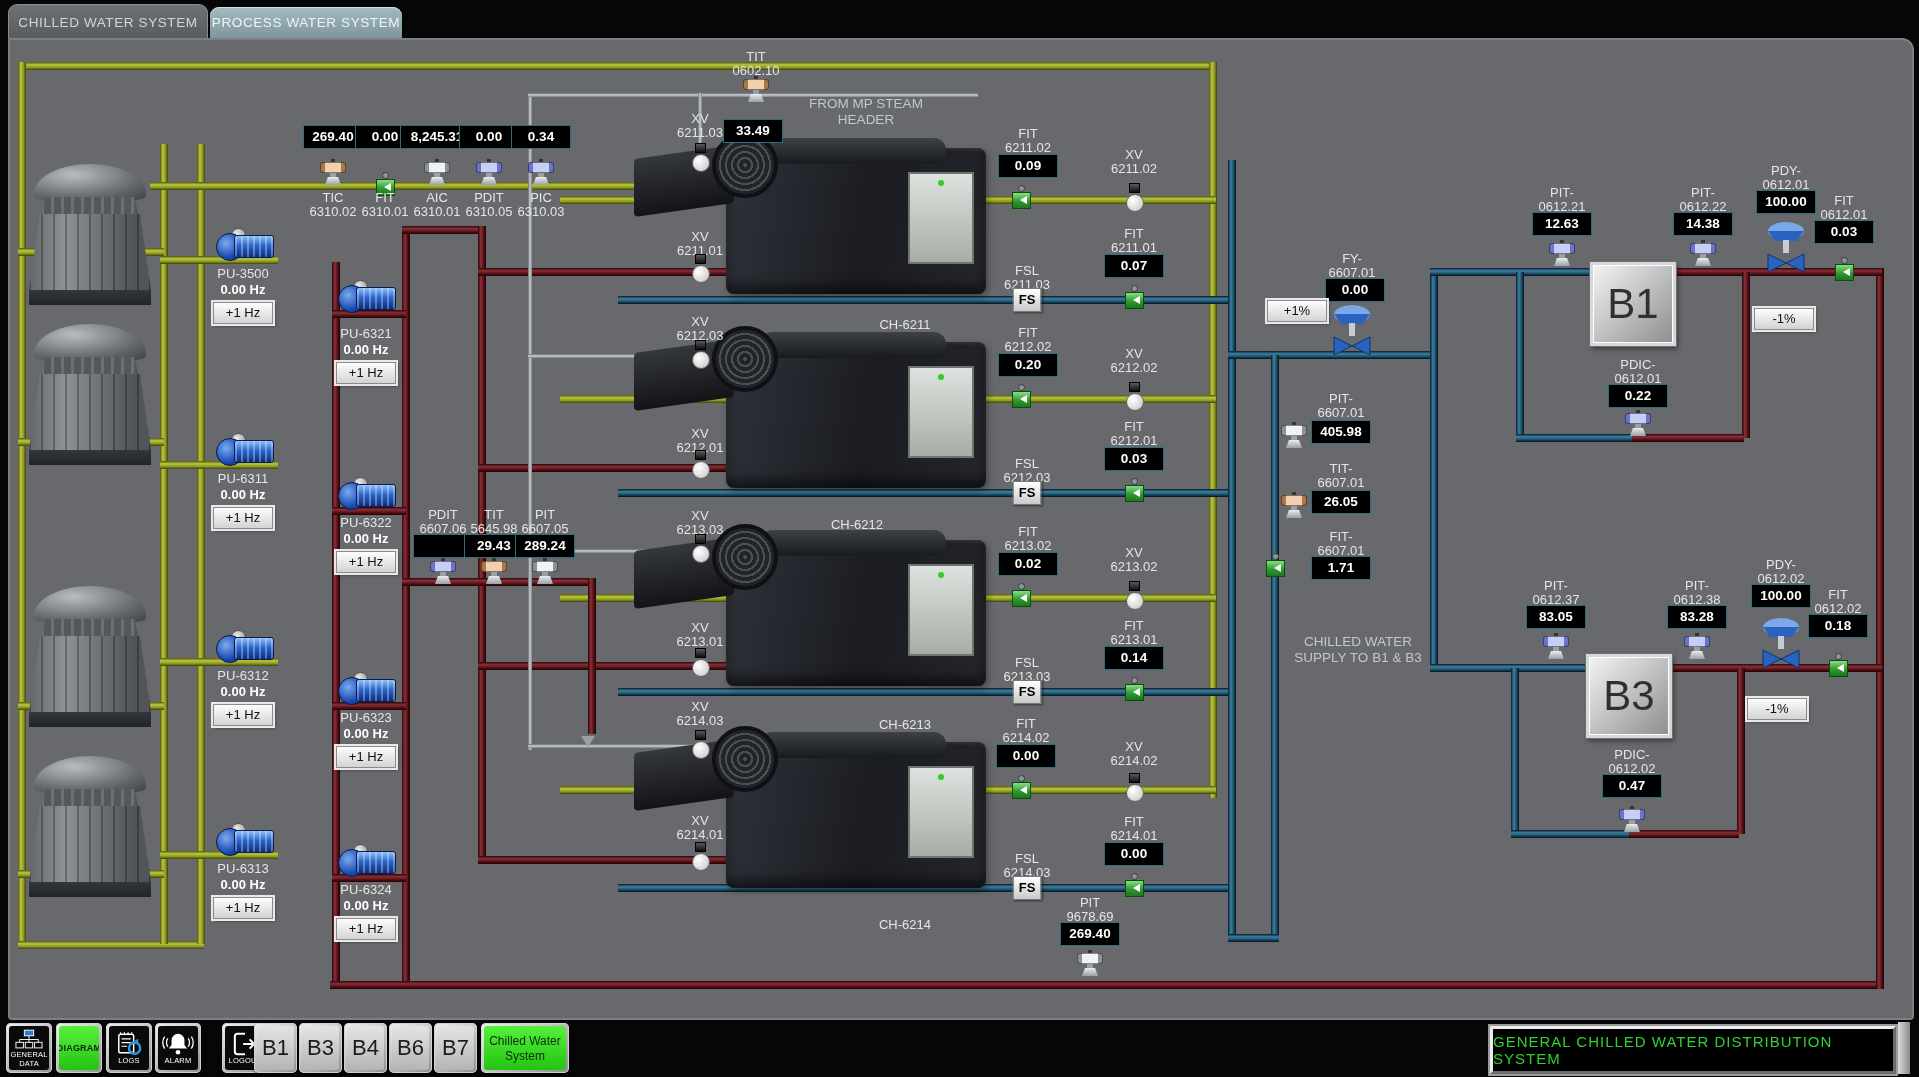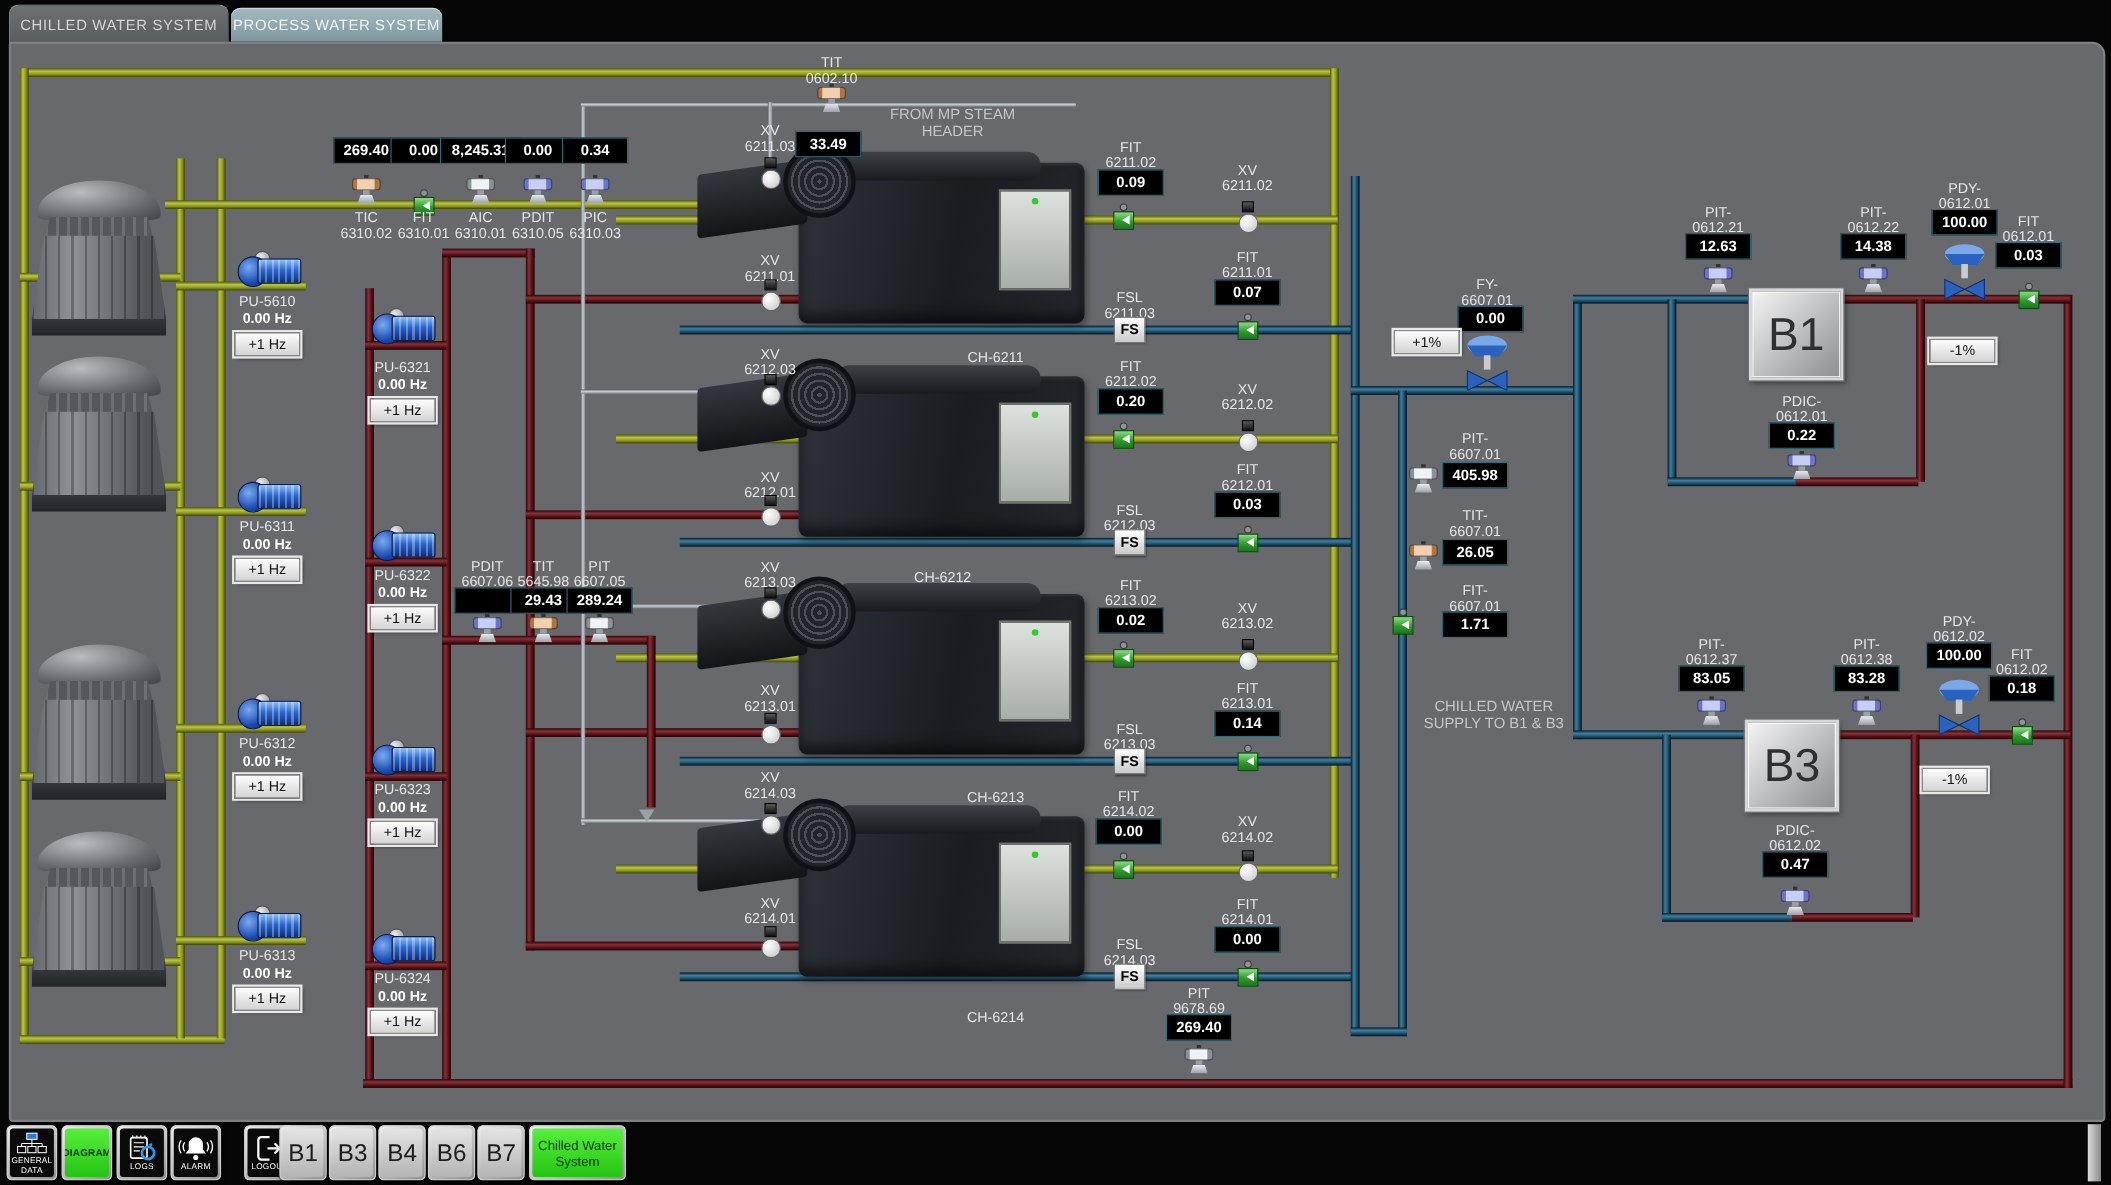--- a/index.html
+++ b/index.html
@@ -263,21 +263,21 @@
   <div class="tag" style="left:905px;top:318px"><span>CH-6211</span></div>
   <div class="tag" style="left:857px;top:518px"><span>CH-6212</span></div>
   <div class="tag" style="left:905px;top:718px"><span>CH-6213</span></div>
   <div class="tag" style="left:905px;top:918px"><span>CH-6214</span></div>
 
   <div class="pump" style="left:216px;top:228px">
       <div class="cap"></div>
       <div class="hed"></div>
       <div class="mot"></div>
     </div>
-  <div class="tag" style="left:243px;top:267px"><span>PU-5610</span></div>
+  <div class="tag" style="left:243px;top:267px"><span>PU-3500</span></div>
   <div class="hz" style="left:243px;top:282px">0.00 Hz</div>
   <div class="b3d" style="left:243px;top:302px">+1 Hz</div>
   <div class="pump" style="left:216px;top:433px">
       <div class="cap"></div>
       <div class="hed"></div>
       <div class="mot"></div>
     </div>
   <div class="tag" style="left:243px;top:472px"><span>PU-6311</span></div>
   <div class="hz" style="left:243px;top:487px">0.00 Hz</div>
   <div class="b3d" style="left:243px;top:507px">+1 Hz</div>
@@ -694,15 +694,18 @@
       <div class="in lite">
         <span class="plbl">B7</span>
       </div>
     </div>
   <div class="tbtn" style="left:481px;width:88px">
       <div class="in grn">
         <span class="slbl">Chilled Water</span>
         <span class="slbl">System</span>
       </div>
     </div>
+  <div class="status">
+      <span>GENERAL CHILLED WATER DISTRIBUTION SYSTEM</span>
+    </div>
   <div class="endcap"></div>
 
 </div>
 
 </body></html>

